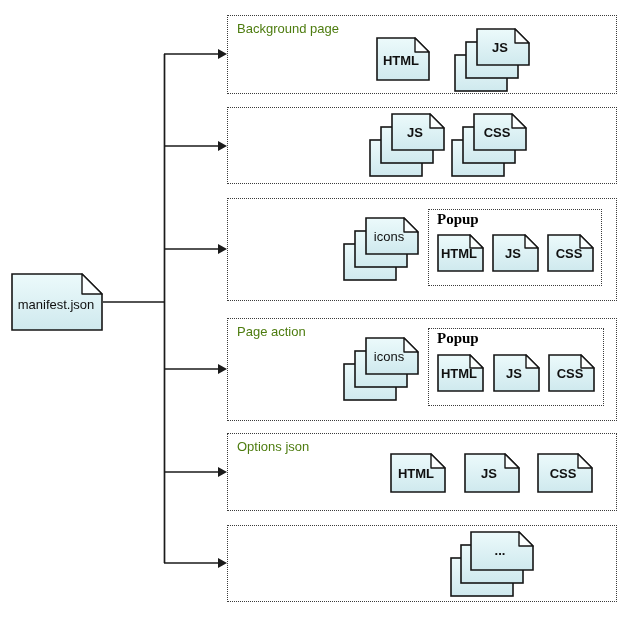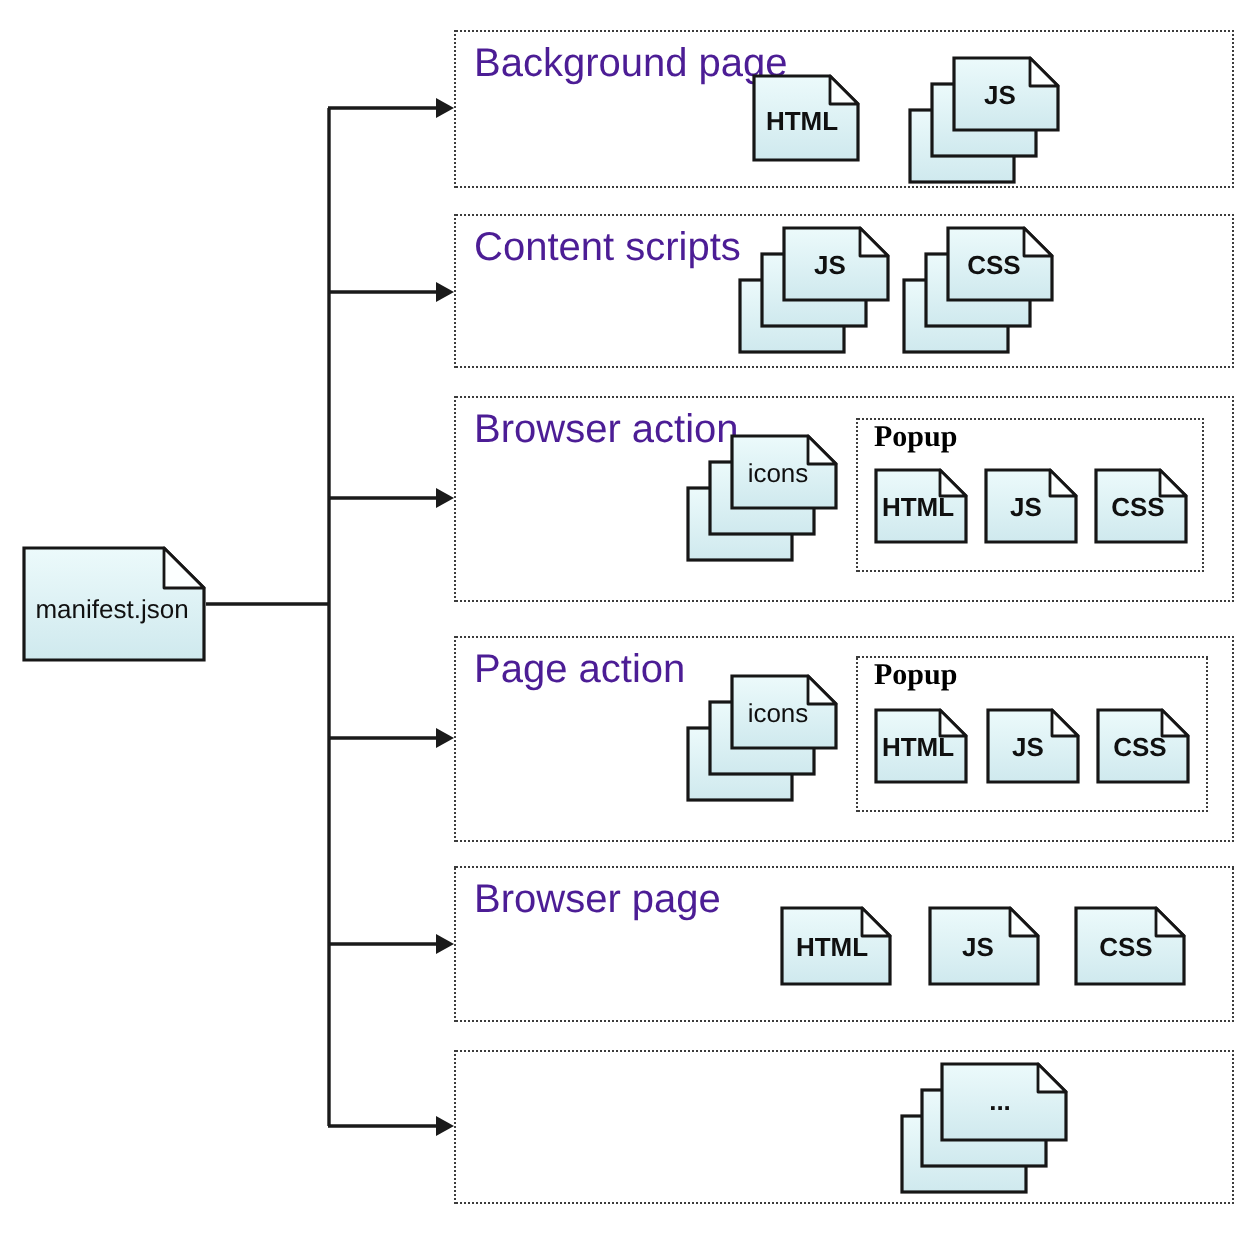--- a/index.html
+++ b/index.html
@@ -10,21 +10,21 @@
     overflow:hidden;
   }
   #connectors { position:absolute; left:0; top:0; z-index:1; }
   .box {
     position:absolute; left:227px; width:390px;
     border:1.5px dotted #3c3c3c; box-sizing:border-box;
     background:transparent; z-index:2;
   }
   .box-label {
     position:absolute; left:9px; top:5px;
-    font-size:20px; color:#4c1d95; white-space:nowrap;
+    font-size:13px; color:#4d7c0f; white-space:nowrap;
   }
   .popup-box {
     position:absolute; border:1.5px dotted #3c3c3c;
     box-sizing:border-box;
   }
   .popup-label {
     position:absolute; left:8px; top:1px;
     font-family:"Liberation Serif", serif; font-weight:bold;
     font-size:15px; color:#000; white-space:nowrap;
   }
@@ -97,39 +97,37 @@
   <svg class="icon" style="left:226px; top:12px;" width="76" height="64" viewBox="0 0 76 64">
     <rect class="file-body" x="1" y="27" width="52" height="36"></rect>
     <rect class="file-body" x="12" y="14" width="52" height="36"></rect>
     <path class="file-body" d="M23 1 H61 L75 15 V37 H23 Z"></path>
     <path class="file-fold" d="M61 1 V15 H75 Z"></path>
     <text class="file-text" x="46" y="24">JS</text>
   </svg>
 </div>
 
 <div class="box" style="top:107px; height:77px;">
-  <div class="box-label">Content scripts</div>
   <svg class="icon" style="left:141px; top:5px;" width="76" height="64" viewBox="0 0 76 64">
     <rect class="file-body" x="1" y="27" width="52" height="36"></rect>
     <rect class="file-body" x="12" y="14" width="52" height="36"></rect>
     <path class="file-body" d="M23 1 H61 L75 15 V37 H23 Z"></path>
     <path class="file-fold" d="M61 1 V15 H75 Z"></path>
     <text class="file-text" x="46" y="24">JS</text>
   </svg>
   <svg class="icon" style="left:223px; top:5px;" width="76" height="64" viewBox="0 0 76 64">
     <rect class="file-body" x="1" y="27" width="52" height="36"></rect>
     <rect class="file-body" x="12" y="14" width="52" height="36"></rect>
     <path class="file-body" d="M23 1 H61 L75 15 V37 H23 Z"></path>
     <path class="file-fold" d="M61 1 V15 H75 Z"></path>
     <text class="file-text" x="46" y="24">CSS</text>
   </svg>
 </div>
 
 <div class="box" style="top:198px; height:103px;">
-  <div class="box-label">Browser action</div>
   <svg class="icon" style="left:115px; top:18px;" width="76" height="64" viewBox="0 0 76 64">
     <rect class="file-body" x="1" y="27" width="52" height="36"></rect>
     <rect class="file-body" x="12" y="14" width="52" height="36"></rect>
     <path class="file-body" d="M23 1 H61 L75 15 V37 H23 Z"></path>
     <path class="file-fold" d="M61 1 V15 H75 Z"></path>
     <text class="file-text reg" x="46" y="24">icons</text>
   </svg>
   <div class="popup-box" style="left:200px; top:10px; width:174px; height:77px;">
     <div class="popup-label">Popup</div>
     <svg class="icon" style="left:8px; top:24px;" width="47" height="38" viewBox="0 0 47 38">
@@ -173,21 +171,21 @@
     </svg>
     <svg class="icon" style="left:119px; top:25px;" width="47" height="38" viewBox="0 0 47 38">
       <path class="file-body" d="M1 1 H33 L46 14 V37 H1 Z"></path>
       <path class="file-fold" d="M33 1 V14 H46 Z"></path>
       <text class="file-text" x="22" y="24">CSS</text>
     </svg>
   </div>
 </div>
 
 <div class="box" style="top:433px; height:78px;">
-  <div class="box-label">Browser page</div>
+  <div class="box-label">Options json</div>
   <svg class="icon" style="left:162px; top:19px;" width="56" height="40" viewBox="0 0 56 40">
     <path class="file-body" d="M1 1 H41 L55 15 V39 H1 Z"></path>
     <path class="file-fold" d="M41 1 V15 H55 Z"></path>
     <text class="file-text" x="26" y="25">HTML</text>
   </svg>
   <svg class="icon" style="left:236px; top:19px;" width="56" height="40" viewBox="0 0 56 40">
     <path class="file-body" d="M1 1 H41 L55 15 V39 H1 Z"></path>
     <path class="file-fold" d="M41 1 V15 H55 Z"></path>
     <text class="file-text" x="25" y="25">JS</text>
   </svg>

